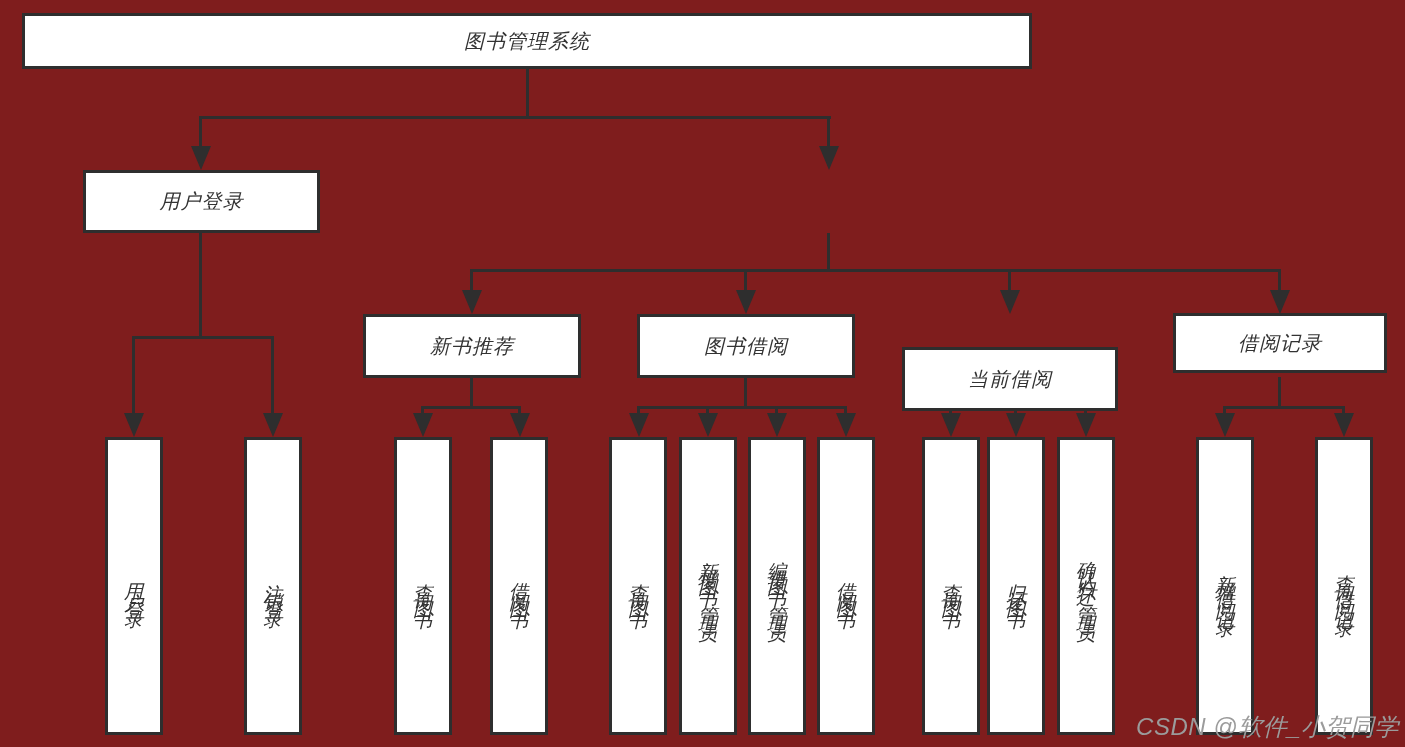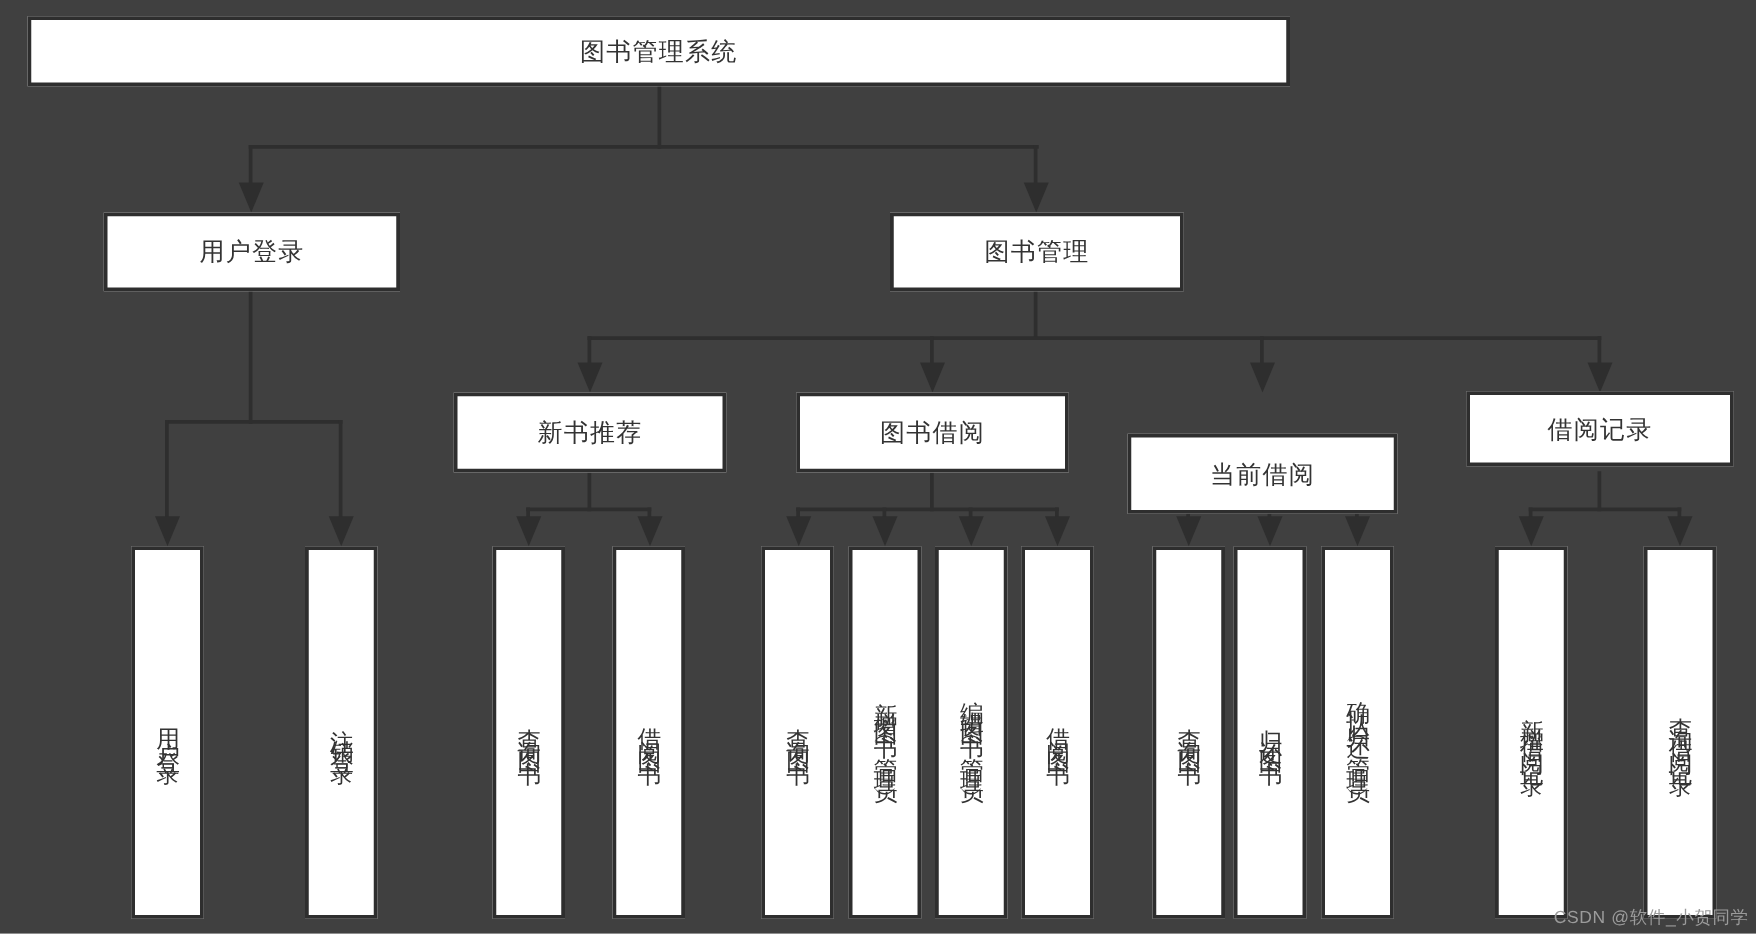--- a/index.html
+++ b/index.html
@@ -1,23 +1,24 @@
 <!DOCTYPE html>
 <html><head>
 <meta charset="utf-8">
 <style>
   html,body{margin:0;padding:0;background:#ffffff;}
   *{box-sizing:border-box;}
   #canvas{
     position:relative;
     width:1405px;height:747px;
-    background:#404040;
+    background:#7f1d1d;
     font-family:"Liberation Sans","DejaVu Sans",sans-serif;
     color:#333333;
     overflow:hidden;
+    font-style:italic;
   }
   .node{
     position:absolute;
     background:#ffffff;
     border:3px solid #2e2e2e;
     display:flex;align-items:center;justify-content:center;
     font-size:20px;
     letter-spacing:1px;
     color:#333333;
     z-index:2;
@@ -43,21 +44,21 @@
   .hline{position:absolute;height:3px;background:#2e2e2e;z-index:1;}
   .ahead{
     position:absolute;width:0;height:0;z-index:1;
     border-left:10px solid transparent;
     border-right:10px solid transparent;
     border-top:24px solid #2e2e2e;
   }
   .watermark{
     position:absolute;
     right:6px;bottom:4px;
-    font-size:14px;
+    font-size:24px;
     color:#9b9b9b;
     letter-spacing:0.5px;
     z-index:3;
   }
 </style>
 </head>
 <body>
 
 <div id="canvas">
 
@@ -69,23 +70,20 @@
   <div class="hline" style="left:199px;top:116px;width:632px;"></div>
 
   <div class="vline" style="left:199px;top:116px;height:34px;"></div>
   <div class="ahead" style="left:191px;top:146px;"></div>
 
   <div class="vline" style="left:827px;top:116px;height:34px;"></div>
   <div class="ahead" style="left:819px;top:146px;"></div>
 
   <div class="node" style="left:83px;top:170px;width:237px;height:63px;">
     <span>用户登录</span>
-  </div>
-  <div class="node" style="left:712px;top:170px;width:235px;height:63px;">
-    <span>图书管理</span>
   </div>
 
   <div class="vline" style="left:827px;top:233px;height:39px;"></div>
   <div class="hline" style="left:470px;top:269px;width:811px;"></div>
 
   <div class="vline" style="left:470px;top:269px;height:25px;"></div>
   <div class="ahead" style="left:462px;top:290px;"></div>
   <div class="vline" style="left:744px;top:269px;height:25px;"></div>
   <div class="ahead" style="left:736px;top:290px;"></div>
   <div class="vline" style="left:1008px;top:269px;height:25px;"></div>

